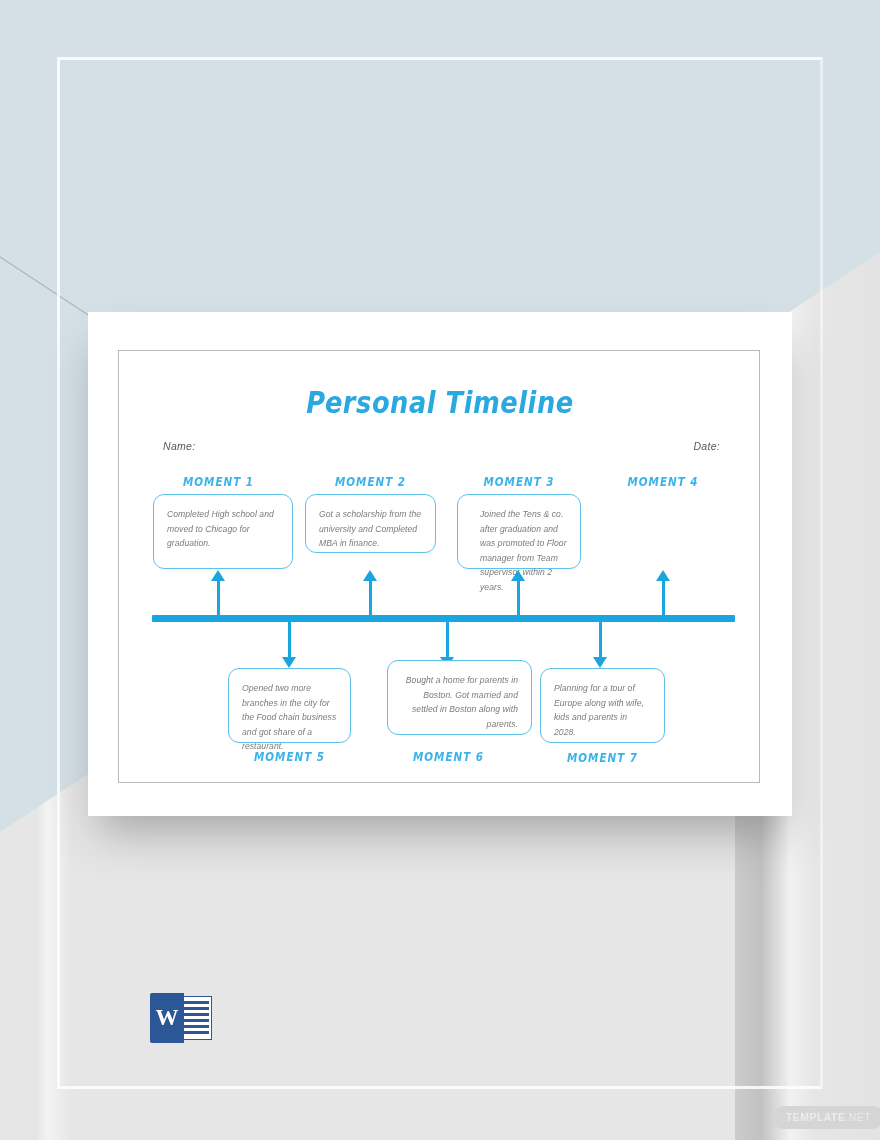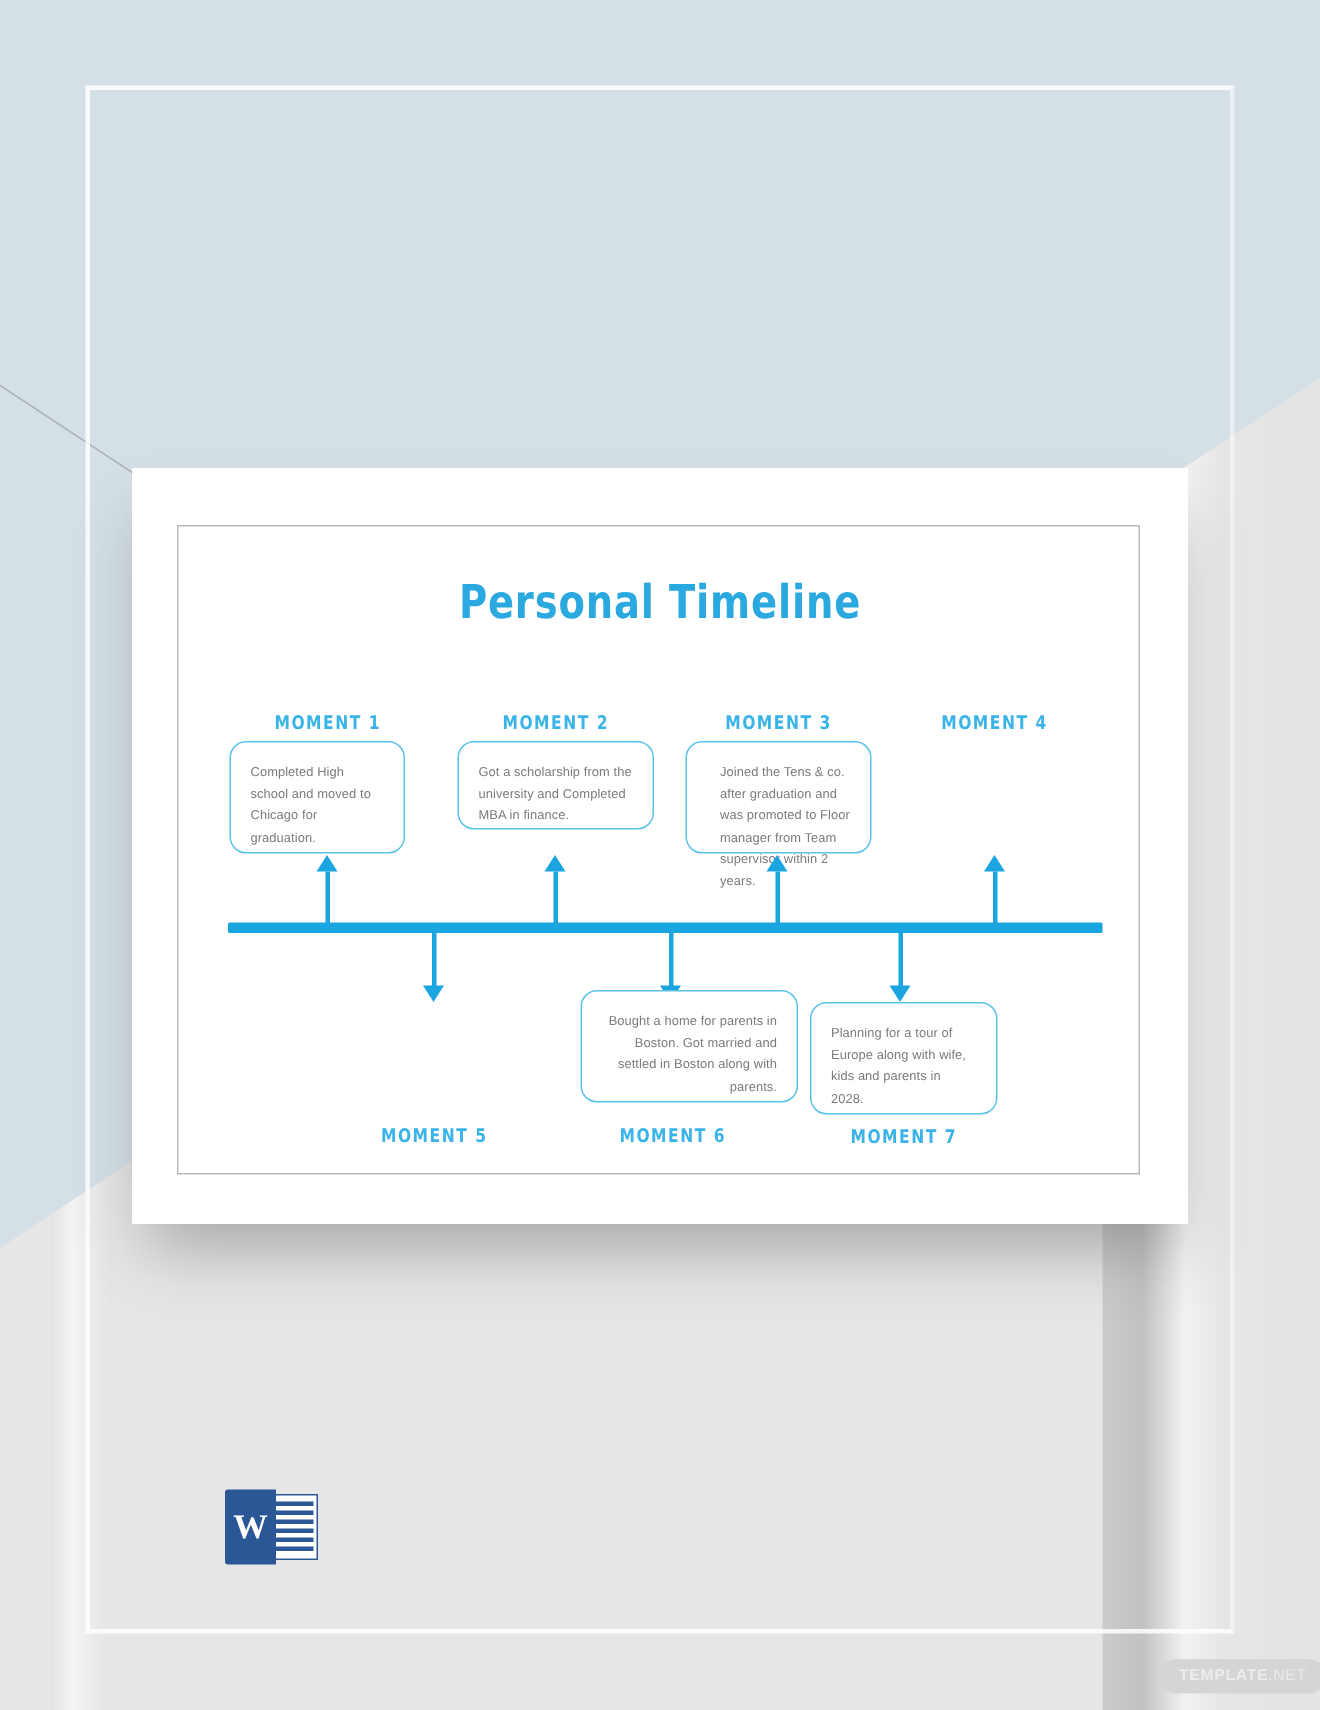--- a/index.html
+++ b/index.html
@@ -45,20 +45,21 @@
     position:absolute; left:57px; top:57px; width:766px; height:1032px;
     border:3px solid rgba(255,255,255,.85);
     border-right-color:rgba(255,255,255,.5);
   }
 
   
   .sheet {
     position:absolute; left:88px; top:312px; width:704px; height:504px;
     background:#ffffff;
     box-shadow:0 26px 42px -10px rgba(90,90,90,.45);
+    font-style:italic;
   }
   .sheet-inner-border {
     position:absolute; left:30px; top:38px; right:32px; bottom:33px;
     border:1px solid #b9b9b9;
   }
 
   
   .doc-title {
     position:absolute; left:0; right:0; top:72px;
     text-align:center;
@@ -144,25 +145,29 @@
   <div class="grey-strip"></div>
   <div class="bg-blue"></div>
   <div class="diag-line"></div>
   <div class="canvas-frame"></div>
 
   <div class="sheet">
     <div class="sheet-inner-border"></div>
 
     <div class="doc-title">Personal Timeline</div>
 
+    <div class="field-row">
+      <span>Name:</span>
+      <span>Date:</span>
+    </div>
 
     <div class="timeline">
 
       <div class="label" style="left:65px; top:162px; width:131px;">MOMENT 1</div>
-      <div class="box" style="left:65px; top:182px; width:117px; height:75px;">
+      <div class="box" style="left:65px; top:182px; width:140px; height:75px;">
         <p>Completed High school and moved to Chicago for graduation.</p>
       </div>
       <div class="stem" style="left:129.2px; top:269px; height:36px;"></div>
       <div class="head-up" style="left:123px; top:258px;"></div>
 
       <div class="label" style="left:217px; top:162px; width:131px;">MOMENT 2</div>
       <div class="box" style="left:217px; top:182px; width:131px; height:59px;">
         <p>Got a scholarship from the university and Completed MBA in finance.</p>
       </div>
       <div class="stem" style="left:281.2px; top:269px; height:36px;"></div>
@@ -176,20 +181,23 @@
       <div class="head-up" style="left:423px; top:258px;"></div>
 
       <div class="label" style="left:512px; top:162px; width:126px;">MOMENT 4</div>
       <div class="stem" style="left:574.2px; top:269px; height:36px;"></div>
       <div class="head-up" style="left:568px; top:258px;"></div>
 
       <div class="bar"></div>
 
       <div class="stem" style="left:200px; top:309px; height:37px;"></div>
       <div class="head-down" style="left:193.8px; top:345px;"></div>
+      <div class="box" style="left:140px; top:356px; width:123px; height:75px;">
+        <p>Opened two more branches in the city for the Food chain business and got share of a restaurant.</p>
+      </div>
       <div class="label" style="left:140px; top:437px; width:123px;">MOMENT 5</div>
 
       <div class="stem" style="left:358px; top:309px; height:37px;"></div>
       <div class="head-down" style="left:351.8px; top:345px;"></div>
       <div class="box" style="left:299px; top:348px; width:145px; height:75px;text-align:right;">
         <p>Bought a home for parents in Boston. Got married and settled in Boston along with parents.</p>
       </div>
       <div class="label" style="left:299px; top:437px; width:123px;">MOMENT 6</div>
 
       <div class="stem" style="left:511px; top:309px; height:37px;"></div>

